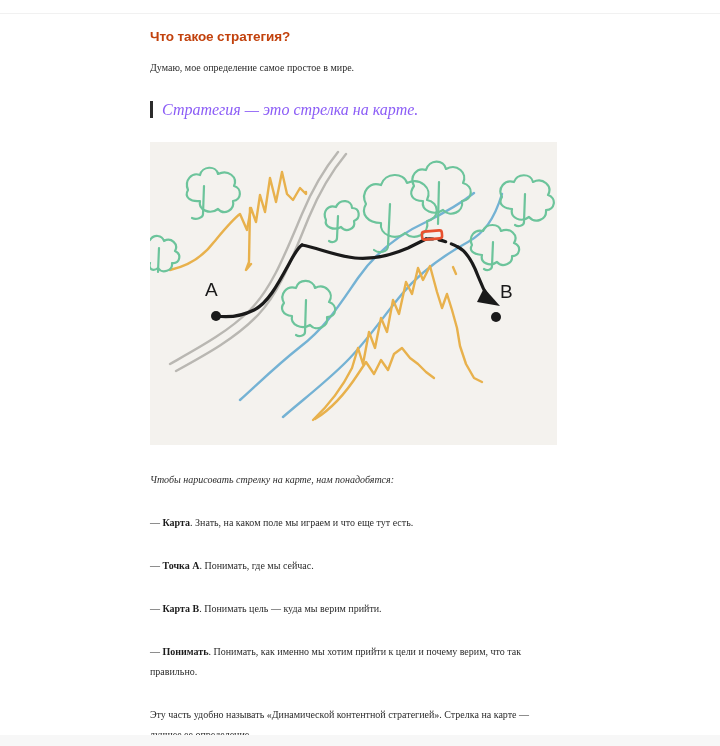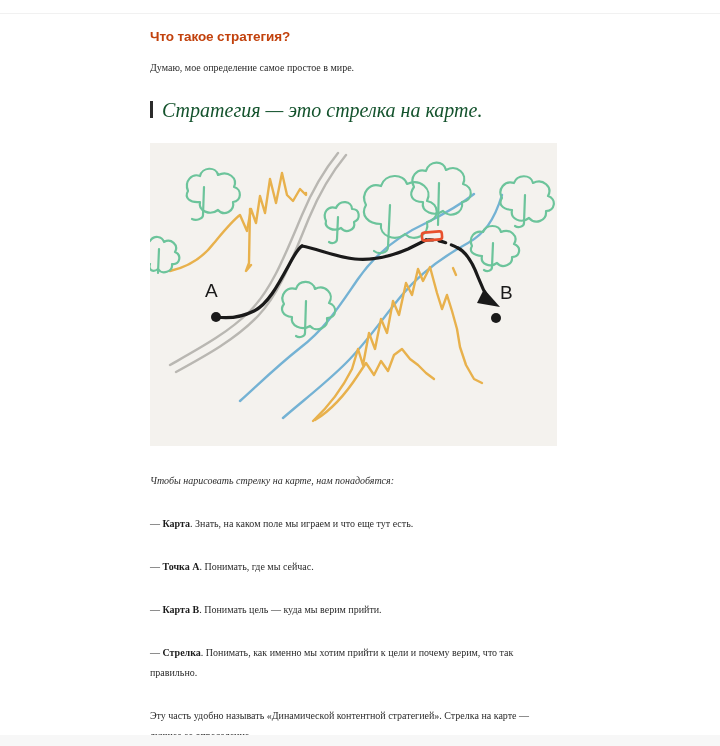--- a/index.html
+++ b/index.html
@@ -63,23 +63,23 @@
   }
   .blockquote .bar {
     position: absolute;
     left: 0; top: 1px;
     width: 3px; height: 17px;
     background: #2b2b2b;
   }
   .blockquote .qtext {
     font-family: "Liberation Serif", serif;
     font-style: italic;
-    font-size: 20px;
+    font-size: 16px;
     line-height: 20px;
-    color: #14532d;
+    color: #8b5cf6;
     margin-top: 40px;
   }
 
   
   .figure {
     width: 407px;
     height: 303px;
     background: #f4f2ee;
     margin: 0 0 25px 0;
     overflow: hidden;
@@ -211,20 +211,20 @@
 
   <p class="para bullet">
     <span>— </span><b>Точка А</b><span>. Понимать, где мы сейчас.</span>
   </p>
 
   <p class="para bullet">
     <span>— </span><b>Карта В</b><span>. Понимать цель — куда мы верим прийти.</span>
   </p>
 
   <p class="para bullet">
-    <span>— </span><b>Стрелка</b><span>. Понимать, как именно мы хотим прийти к цели и почему верим, что так правильно.</span>
+    <span>— </span><b>Понимать</b><span>. Понимать, как именно мы хотим прийти к цели и почему верим, что так правильно.</span>
   </p>
 
   <p class="para closing">Эту часть удобно называть «Динамической контентной стратегией». Стрелка на карте — лучшее ее определение.</p>
 
 </div>
 
 <div class="bottom-band"></div>
 
 </body></html>

